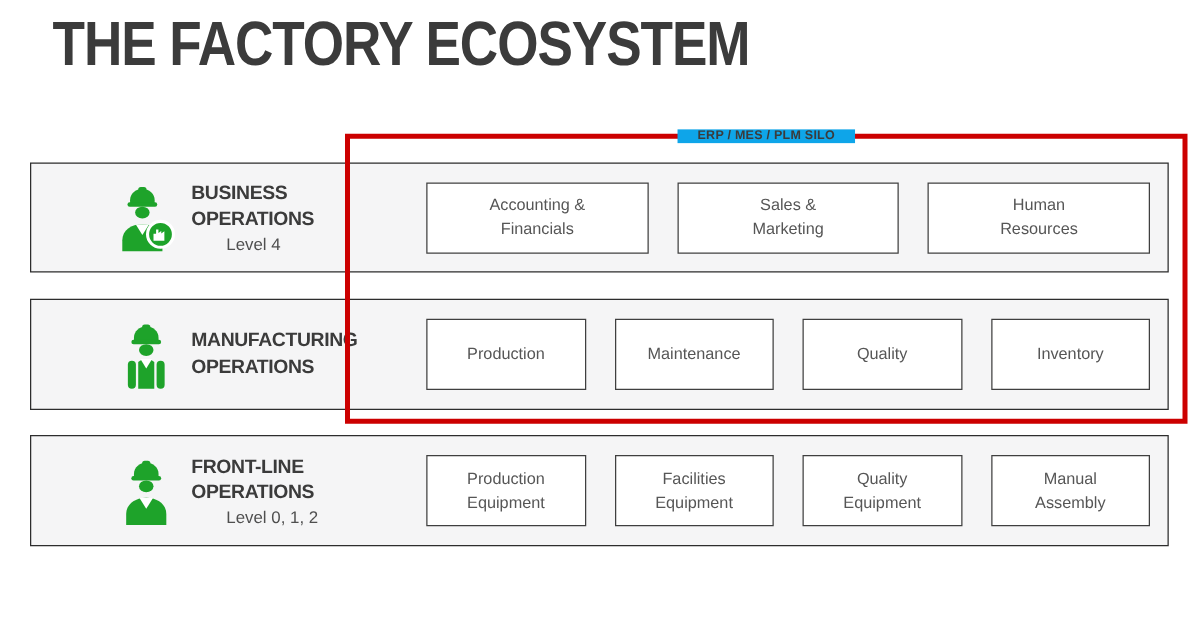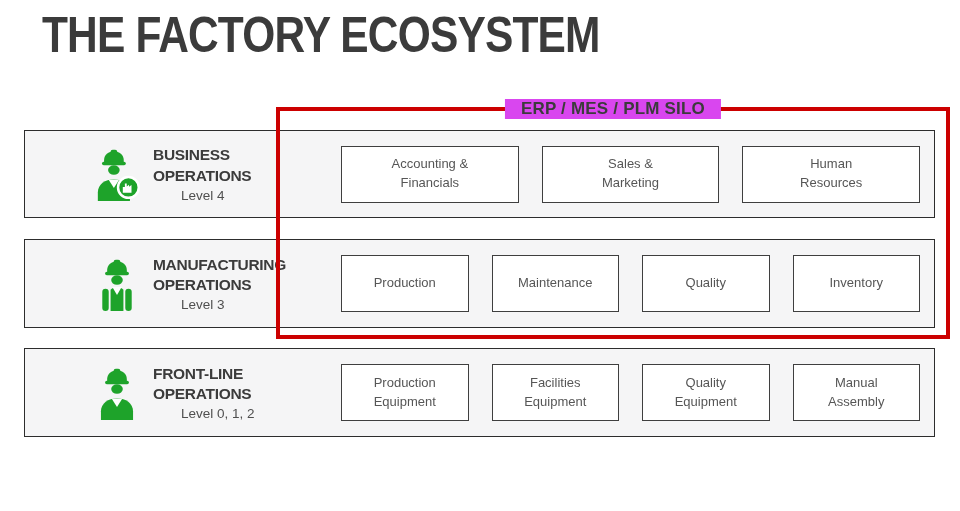--- a/index.html
+++ b/index.html
@@ -77,23 +77,23 @@
   
   .silo-box{
     position:absolute;left:276px;top:107px;width:674px;height:232px;
     border:4px solid var(--red);
     pointer-events:none;
     z-index:5;
   }
   .silo-label{
     position:absolute;top:-2px;left:50%;
     transform:translate(-50%,-50%);
-    background:#d946ef;
+    background:#0ea5e9;
     padding:0 16px;
-    font-size:17px;font-weight:bold;letter-spacing:0.2px;
+    font-size:10px;font-weight:bold;letter-spacing:0.2px;
     color:var(--title-color);
     white-space:nowrap;
   }
 </style>
 </head>
 <body>
 
 <div class="page">
 
   <h1 class="page-title">THE FACTORY ECOSYSTEM</h1>
@@ -142,21 +142,20 @@
           <rect class="g" x="12.5" y="16.2" width="23" height="3.4" rx="1.7"></rect>
           <ellipse class="g" cx="24" cy="24.2" rx="5.6" ry="4.6"></ellipse>
           <rect class="g" x="9.8" y="32.5" width="6.2" height="21.5" rx="3.1"></rect>
           <rect class="g" x="32" y="32.5" width="6.2" height="21.5" rx="3.1"></rect>
           <path class="g" d="M17.8,54 V33.5 c1.8,-1.6 3.9,-2.5 6.2,-2.5 s4.4,0.9 6.2,2.5 V54 z"></path>
           <polygon class="w" points="19.5,31 28.5,31 24,38.5"></polygon>
         </svg>
       </span>
       <div class="row-titles">
         <div class="row-title">MANUFACTURING OPERATIONS</div>
-        <div class="row-level">Level 3</div>
       </div>
     </div>
     <div class="boxes">
       <div class="box">
           <span>Production</span>
         </div>
       <div class="box">
           <span>Maintenance</span>
         </div>
       <div class="box">

